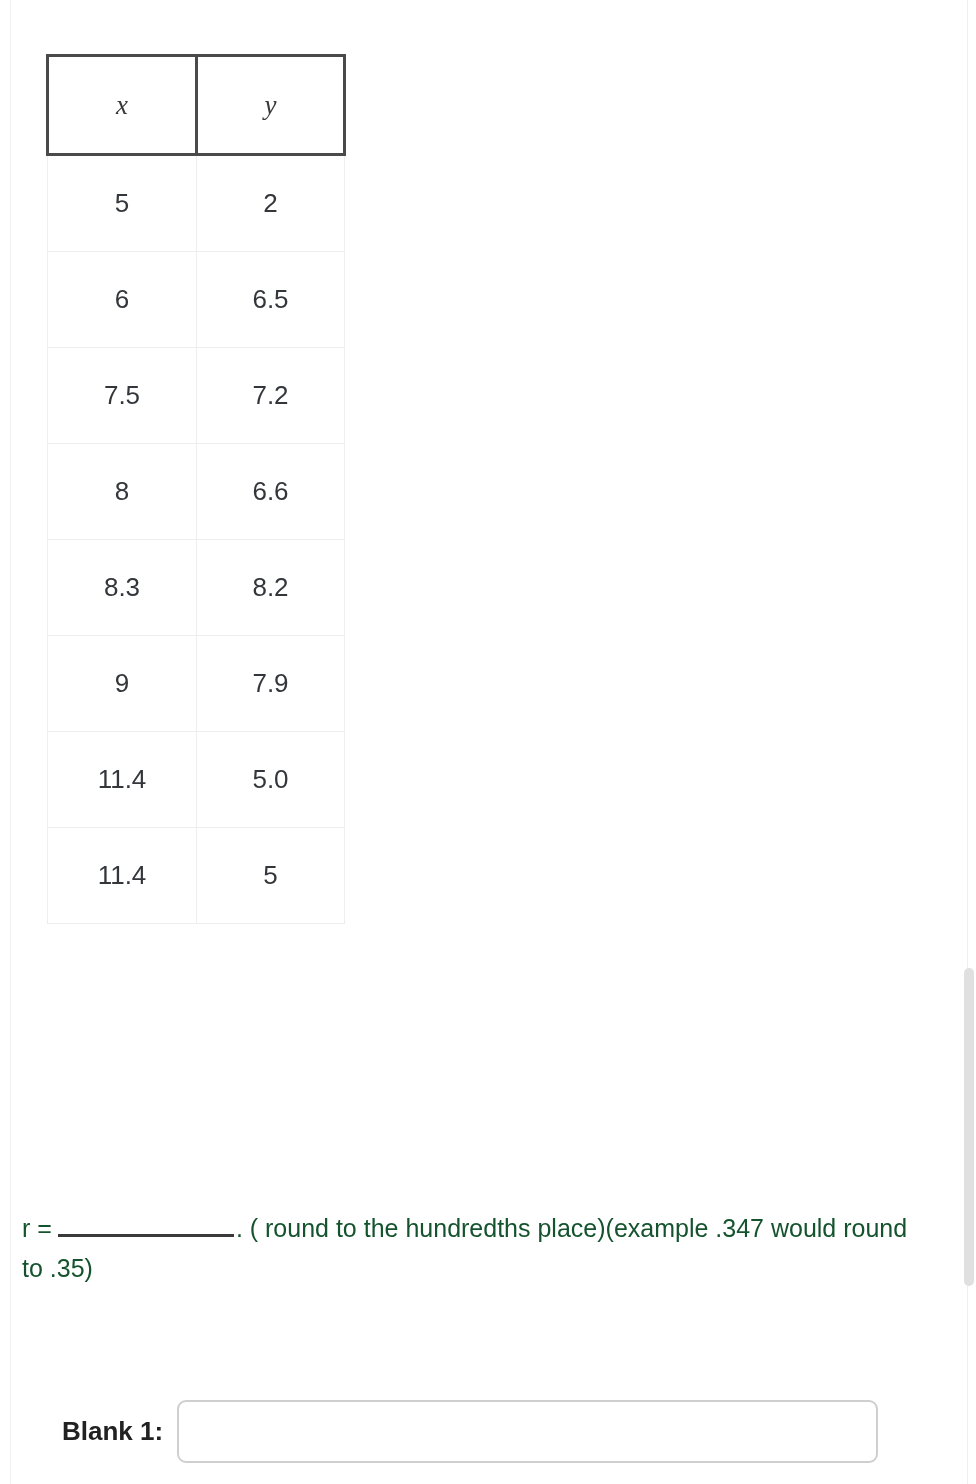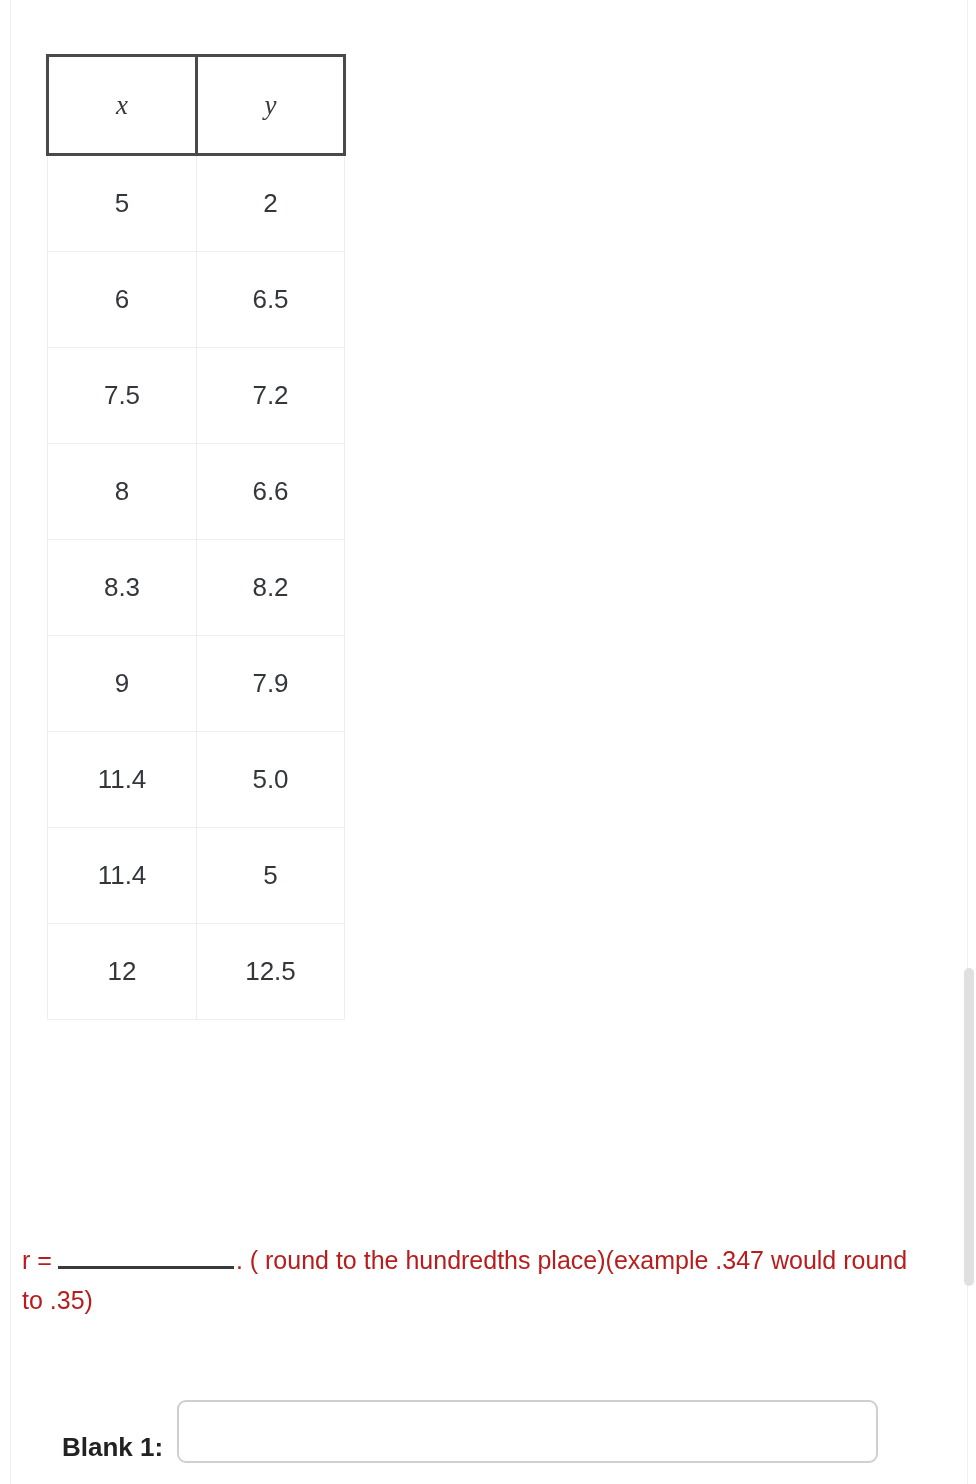--- a/index.html
+++ b/index.html
@@ -71,46 +71,46 @@
     color: #33363a;
     text-align: center;
     vertical-align: middle;
     padding: 0;
   }
 
   
   .prompt {
     position: absolute;
     left: 22px;
-    top: 1240px;
+    top: 1208px;
     width: 900px;
     font-size: 25px;
     line-height: 40px;
-    color: #b91c1c;
+    color: #14532d;
     font-family: "Liberation Sans", sans-serif;
     white-space: normal;
   }
   .prompt .blank-rule {
     display: inline-block;
     width: 176px;
     border-bottom: 3px solid #3a3a3a;
     height: 22px;
     vertical-align: baseline;
     margin: 0 2px 0 6px;
   }
 
   
   .answer-row {
     position: absolute;
     left: 62px;
     top: 1400px;
     width: 832px;
     height: 63px;
     display: flex;
-    align-items: flex-end;
+    align-items: center;
   }
   .answer-label {
     font-size: 26px;
     font-weight: bold;
     color: #222222;
     margin-right: 14px;
     white-space: nowrap;
     font-family: "Liberation Sans", sans-serif;
   }
   .answer-input {
@@ -189,24 +189,20 @@
       <td>7.9</td>
     </tr>
     <tr>
       <td>11.4</td>
       <td>5.0</td>
     </tr>
     <tr>
       <td>11.4</td>
       <td>5</td>
     </tr>
-    <tr>
-      <td>12</td>
-      <td>12.5</td>
-    </tr>
   </tbody>
 </table>
 
 <div class="prompt"><span>r =</span><span class="blank-rule"></span><span>. ( round to the hundredths place)(example .347 would round to .35)</span></div>
 
 <div class="answer-row">
   <span class="answer-label">Blank 1:</span>
   <input class="answer-input" type="text" value="" placeholder="" style="">
 </div>
 

